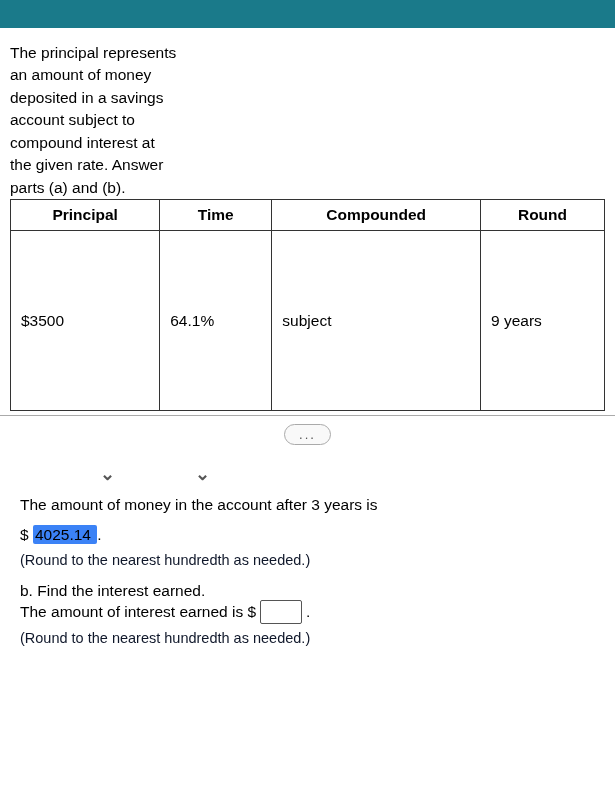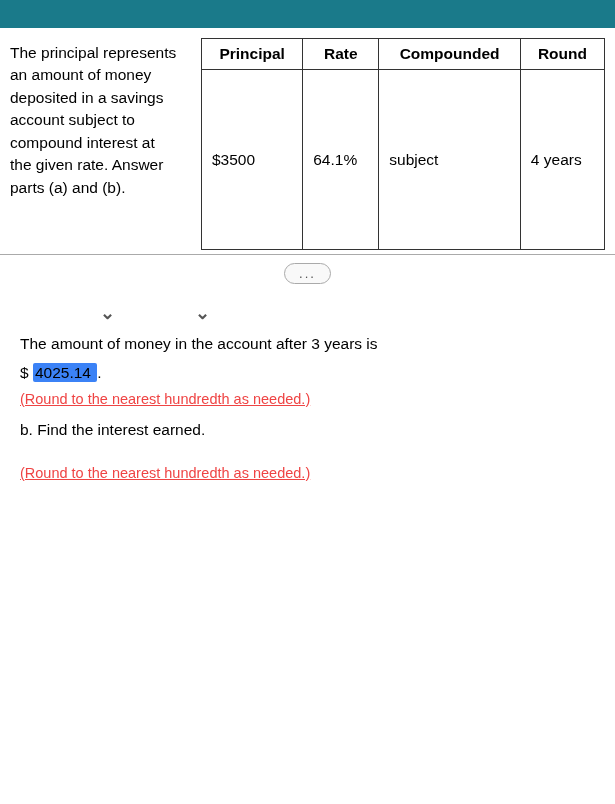--- a/index.html
+++ b/index.html
@@ -22,38 +22,37 @@
       height: 28px;
       background: #1a7a8a;
     }
 
     .main-content {
       padding: 10px 0 0 0;
     }
 
     .top-section {
       display: flex;
-      flex-direction: row;
+      flex-direction: column;
       align-items: stretch;
       padding: 0 10px;
     }
 
     .description-text {
       width: 175px;
       min-width: 175px;
       font-size: 15.5px;
       line-height: 1.45;
       padding-right: 8px;
       padding-top: 4px;
     }
 
     .table-wrapper {
       flex: 1;
       overflow: visible;
-      margin-left: 16px;
     }
 
     table {
       border-collapse: collapse;
       width: 100%;
       font-size: 15.5px;
     }
 
     table th {
       border: 1.5px solid #333;
@@ -118,29 +117,28 @@
 
     .highlight-box {
       display: inline;
       background: #3b82f6;
       border-radius: 2px;
       padding: 1px 2px;
     }
 
     .round-note {
       font-size: 14.5px;
-      color: #ef4444;
+      color: #0f172a;
       margin-bottom: 14px;
-      text-decoration: underline;
     }
 
     .part-b-label {
       font-size: 15.5px;
       font-weight: bold;
-      margin-bottom: 26px;
+      margin-bottom: 0;
     }
 
     .part-b-label span {
       font-weight: normal;
     }
 
     .interest-line {
       font-size: 15.5px;
       margin-bottom: 6px;
       display: flex;
@@ -168,31 +166,31 @@
   <div class="top-section">
     <div class="description-text">
       <span>The principal represents an amount of money deposited in a savings account subject to compound interest at the given rate. Answer parts (a) and (b).</span>
     </div>
 
     <div class="table-wrapper">
       <table>
         <thead>
           <tr>
             <th>Principal</th>
-            <th>Rate</th>
+            <th>Time</th>
             <th>Compounded</th>
             <th>Round</th>
           </tr>
         </thead>
         <tbody>
           <tr>
             <td>$3500</td>
             <td>64.1%</td>
             <td>subject</td>
-            <td>4 years</td>
+            <td>9 years</td>
           </tr>
         </tbody>
       </table>
     </div>
   </div>
 
   <div class="divider-row">
     <div class="ellipsis-pill">
       <span>...</span>
     </div>
@@ -217,20 +215,25 @@
     </div>
 
     <div class="round-note">
       <span>(Round to the nearest hundredth as needed.)</span>
     </div>
 
     <div class="part-b-label">
       <span>b.</span><span> Find the interest earned.</span>
     </div>
 
+    <div class="interest-line">
+      <span>The amount of interest earned is $</span>
+      <span class="input-box"></span>
+      <span>.</span>
+    </div>
 
     <div class="round-note">
       <span>(Round to the nearest hundredth as needed.)</span>
     </div>
 
   </div>
 
 </div>
 
 </body></html>

